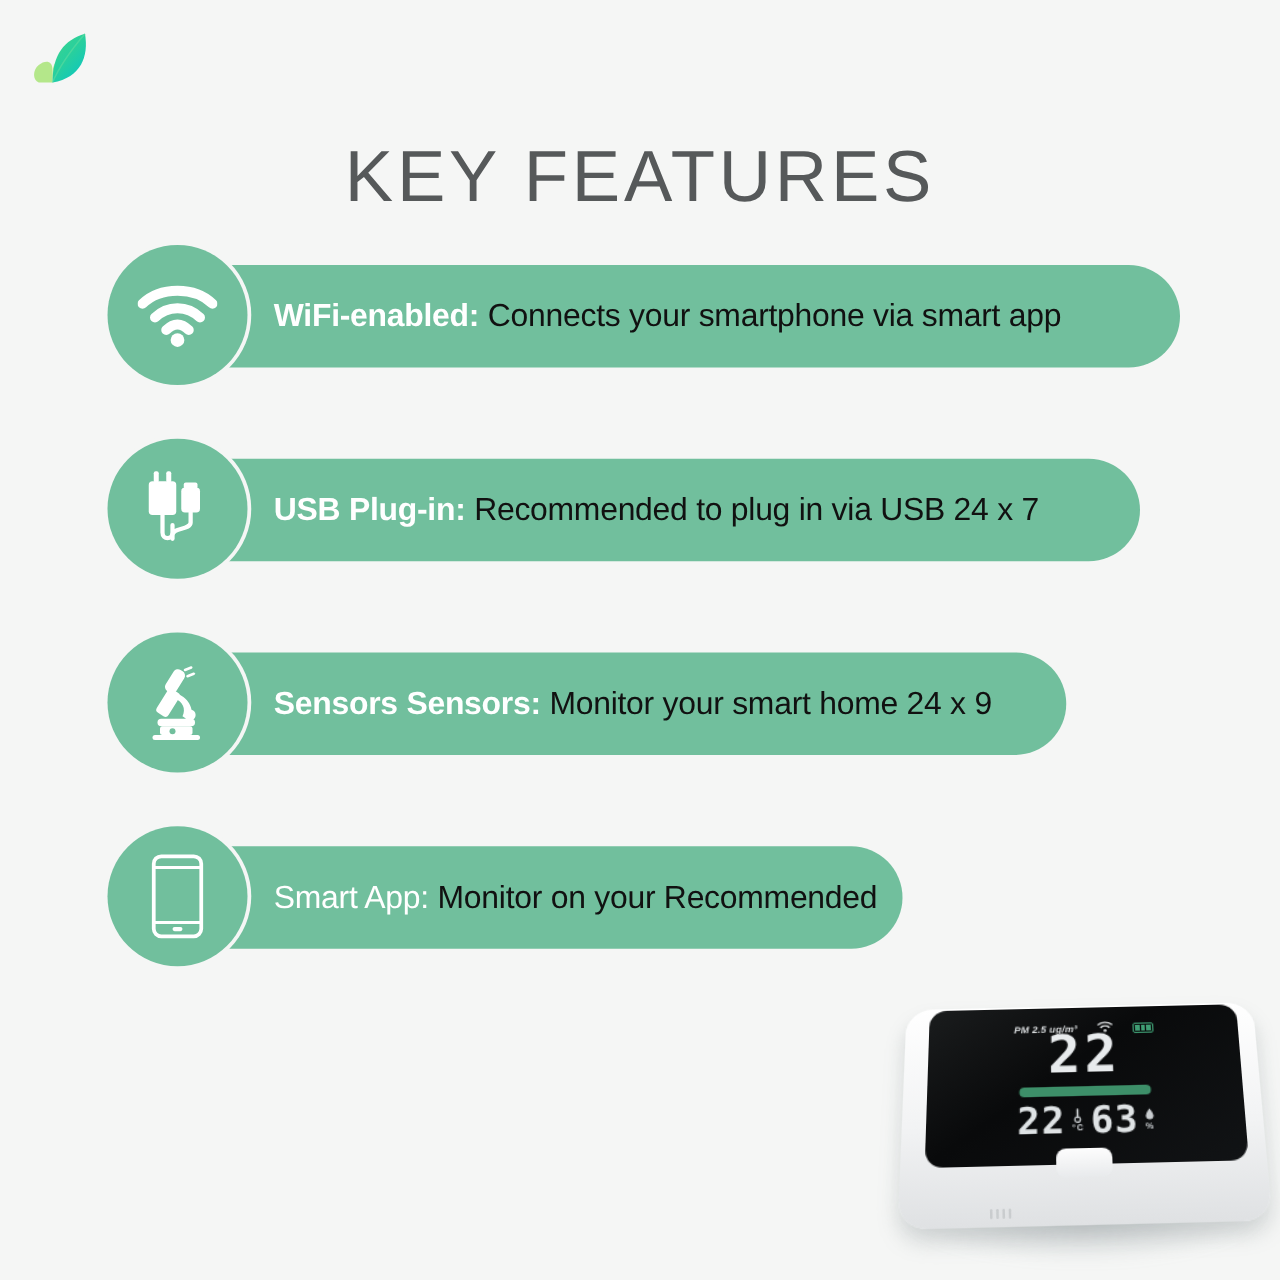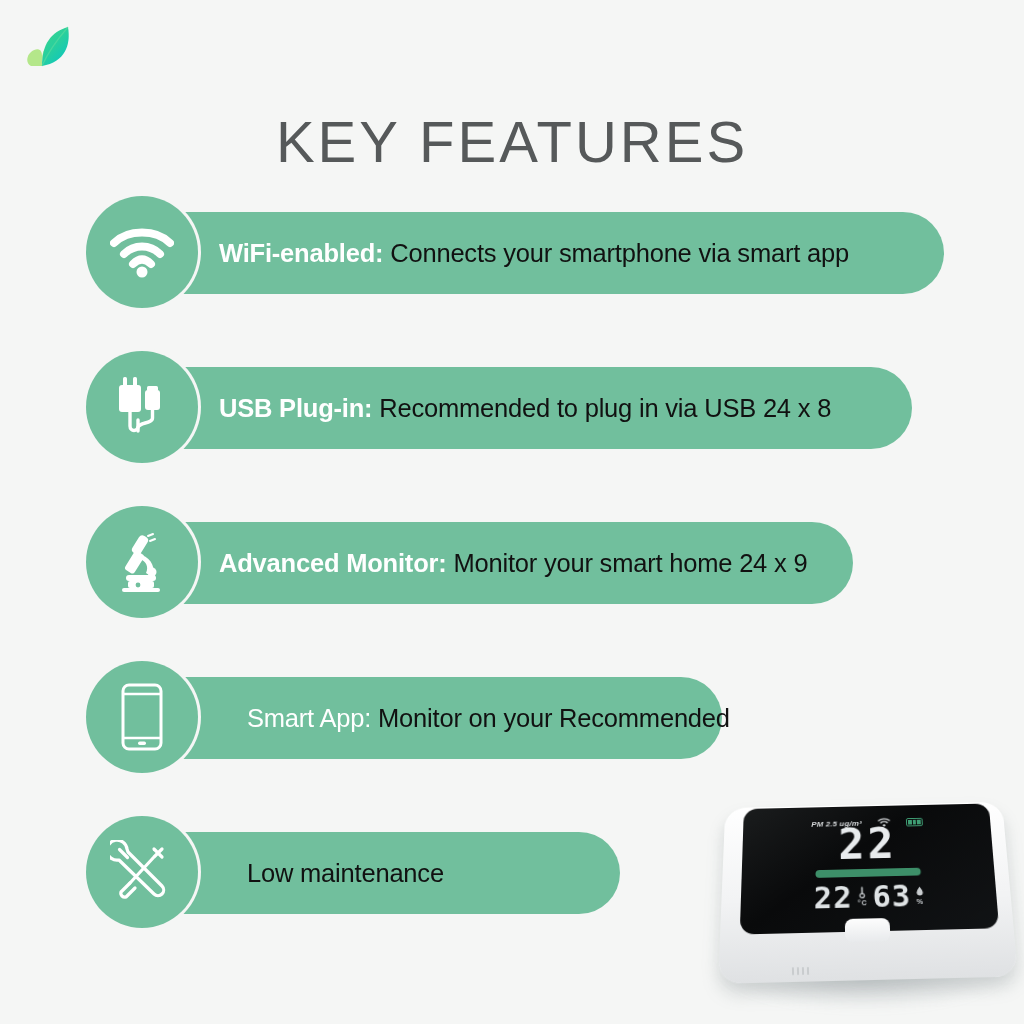--- a/index.html
+++ b/index.html
@@ -77,21 +77,20 @@
     color: #111111;
     letter-spacing: -0.2px;
     line-height: 82px;
   }
   .pill-text .lead {
     color: #ffffff;
     font-weight: bold;
   }
   .pill-text .lead.thin {
     font-weight: normal;
-    margin-left: 28px;
   }
   .icon-circle {
     position: absolute;
     left: 86px;
     top: 0;
     width: 112px;
     height: 112px;
     border-radius: 50%;
     background: #71bf9d;
     box-shadow: 0 0 0 3px #f5f6f5;
@@ -285,40 +284,40 @@
             <path d="M14 29 C24 19 40 19 50 29" stroke-width="8"></path>
             <path d="M23 39 C29 33 35 33 41 39" stroke-width="8"></path>
           </g>
           <circle cx="32" cy="47" r="5.5" fill="#ffffff"></circle>
         </svg>
       </div>
     </div>
 
     <div class="feature-row">
       <div class="pill" style="width:772px">
-        <div class="pill-text"><span class="lead">USB Plug-in:</span><span> Recommended to plug in via USB 24 x 8</span></div>
+        <div class="pill-text"><span class="lead">USB Plug-in:</span><span> Recommended to plug in via USB 24 x 7</span></div>
       </div>
       <div class="icon-circle">
         <svg width="56" height="66" viewBox="0 0 56 66" aria-hidden="true">
           <g fill="#ffffff">
             <rect x="9" y="3" width="4" height="9" rx="1.6"></rect>
             <rect x="19" y="3" width="4" height="9" rx="1.6"></rect>
             <rect x="5" y="11" width="22" height="27" rx="3"></rect>
             <rect x="33" y="12" width="11" height="5" rx="1.6"></rect>
             <rect x="31" y="16" width="15" height="20" rx="3"></rect>
           </g>
           <path d="M16 38 L16 52 C16 58 24 58 24 52 L24 46" fill="none" stroke="#ffffff" stroke-width="3.4" stroke-linecap="round"></path>
           <path d="M38.5 36 L38.5 44 C38.5 50 24 48 24 54 L24 57" fill="none" stroke="#ffffff" stroke-width="3.4" stroke-linecap="round"></path>
         </svg>
       </div>
     </div>
 
     <div class="feature-row">
       <div class="pill" style="width:713px">
-        <div class="pill-text"><span class="lead">Advanced Monitor:</span><span> Monitor your smart home 24 x 9</span></div>
+        <div class="pill-text"><span class="lead">Sensors Sensors:</span><span> Monitor your smart home 24 x 9</span></div>
       </div>
       <div class="icon-circle">
         <svg width="60" height="62" viewBox="0 0 60 62" aria-hidden="true">
           <g fill="#ffffff">
             <rect x="23" y="4" width="10" height="20" rx="4" transform="rotate(32 28 14)"></rect>
             <rect x="17" y="20" width="11" height="22" rx="3" transform="rotate(32 22 31)"></rect>
             <path d="M30 24 C40 28 44 38 40 46 L34 42 C37 36 34 30 28 28 Z"></path>
             <rect x="14" y="44" width="30" height="6" rx="3"></rect>
             <rect x="16" y="50" width="26" height="7" rx="2"></rect>
             <rect x="10" y="57" width="38" height="4" rx="2"></rect>
@@ -340,38 +339,20 @@
       <div class="icon-circle">
         <svg width="44" height="70" viewBox="0 0 44 70" aria-hidden="true">
           <rect x="3" y="3" width="38" height="64" rx="6" fill="none" stroke="#ffffff" stroke-width="3"></rect>
           <path d="M3 12 L41 12" stroke="#ffffff" stroke-width="2.4"></path>
           <path d="M3 56 L41 56" stroke="#ffffff" stroke-width="2.4"></path>
           <rect x="18" y="59.5" width="8" height="3.4" rx="1.7" fill="#ffffff"></rect>
         </svg>
       </div>
     </div>
 
-    <div class="feature-row">
-      <div class="pill" style="width:480px">
-        <div class="pill-text"><span class="lead thin"></span><span>Low maintenance</span></div>
-      </div>
-      <div class="icon-circle">
-        <svg width="64" height="64" viewBox="0 0 64 64" aria-hidden="true">
-          <g fill="none" stroke="#ffffff" stroke-width="3.2" stroke-linecap="round" stroke-linejoin="round">
-
-            <path d="M17 9 A10 10 0 1 0 9 20 L44 54 A5.5 5.5 0 0 0 52 46 L18 12 Z"></path>
-            <path d="M9.5 9.5 L17.5 17.5"></path>
-
-            <path d="M52 9 L44 17 L20 43"></path>
-            <path d="M44 9 L52 17"></path>
-            <path d="M20 43 L11 52 A4 4 0 0 0 16 57 L25 48"></path>
-          </g>
-        </svg>
-      </div>
-    </div>
 
   </div>
 
   <div class="device">
     <div class="device-shadow"></div>
     <div class="device-body"></div>
     <div class="device-screen">
       <div class="scr-inner">
         <div class="scr-toprow">
           <span class="scr-pm">PM 2.5 ug/m³</span>

